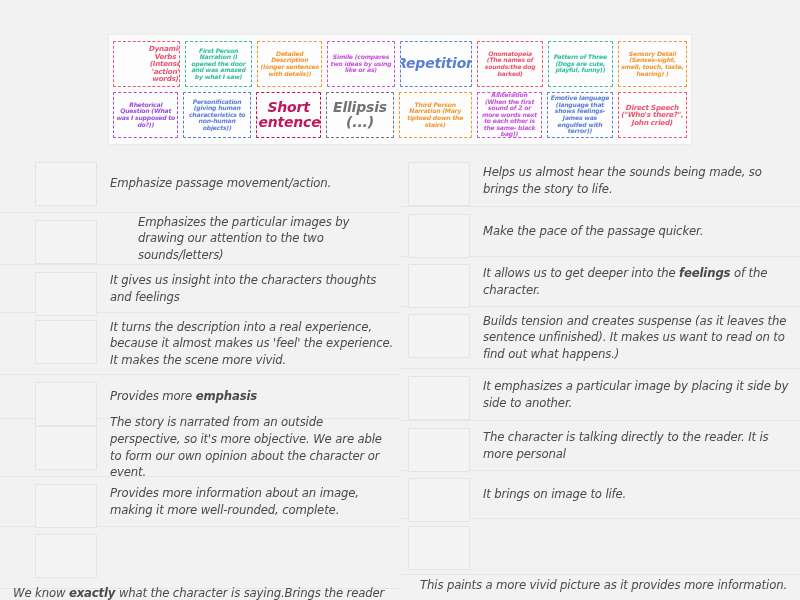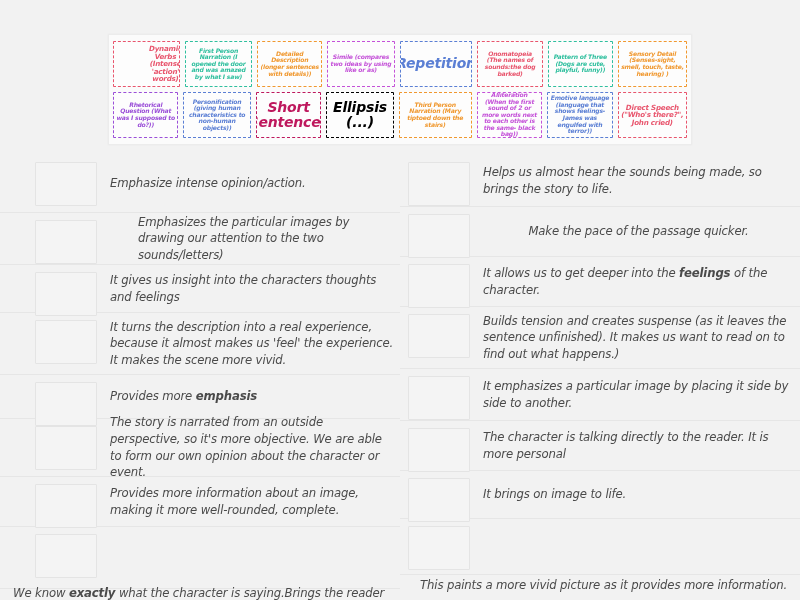--- a/index.html
+++ b/index.html
@@ -141,21 +141,21 @@
     <div class="tile-row" id="tile-row-2">
         <div class="tile sz-tiny" style="color: rgb(155, 79, 216); width: 68px;">
           <span>Rhetorical Question (What was I supposed to do?))</span>
         </div>
         <div class="tile sz-tiny" style="color: rgb(91, 127, 212); width: 70px;">
           <span>Personification (giving human characteristics to non-human objects))</span>
         </div>
         <div class="tile sz-big" style="color: #be185d; width: 68px;">
           <span>Short Sentences</span>
         </div>
-        <div class="tile sz-big" style="color: #000000; width: 70px;">
+        <div class="tile sz-big" style="color: #737373; width: 70px;">
           <span>Ellipsis (...)</span>
         </div>
         <div class="tile sz-tiny" style="color: rgb(240, 152, 47); width: 76px;">
           <span>Third Person Narration (<b>Mary</b> tiptoed down the stairs)</span>
         </div>
         <div class="tile sz-tiny" style="color: rgb(196, 81, 216); width: 68px;">
           <span>Alliteration (When the first sound of 2 or more words next to each other is the same- black bag))</span>
         </div>
         <div class="tile sz-tiny" style="color: rgb(91, 127, 212); width: 68px;">
           <span>Emotive language (language that shows <b>feelings-</b> James was engulfed with terror))</span>
@@ -163,21 +163,21 @@
         <div class="tile sz-small" style="color: rgb(232, 85, 109); width: 72px;">
           <span>Direct Speech ("Who's there?", John cried)</span>
         </div>
       </div>
   </div>
 
   <div class="columns">
     <div class="col left" id="col-left">
         <div class="ans-row" style="height: 58px;">
           <div class="drop"></div>
-          <div class="ans-text">Emphasize intense opinion/action.</div>
+          <div class="ans-text">Emphasize passage movement/action.</div>
         </div>
         <div class="ans-row" style="height: 52px; gap: 28px;">
           <div class="drop"></div>
           <div class="ans-text">Emphasizes the particular images by drawing our attention to the two sounds/letters)</div>
         </div>
         <div class="ans-row" style="height: 48px;">
           <div class="drop"></div>
           <div class="ans-text">It gives us insight into the characters thoughts and feelings</div>
         </div>
         <div class="ans-row" style="height: 62px;">
@@ -199,21 +199,21 @@
         <div class="ans-row" style="height: 62px;">
           <div class="drop"></div>
           <div class="ans-text">We know <b>exactly</b> what the character is saying.Brings the reader closer to the character's thoughts and feelings</div>
         </div>
       </div>
     <div class="col right" id="col-right">
         <div class="ans-row" style="height: 52px;">
           <div class="drop"></div>
           <div class="ans-text">Helps us almost hear the sounds being made, so brings the story to life.</div>
         </div>
-        <div class="ans-row" style="height: 50px; text-align: center;">
+        <div class="ans-row" style="height: 50px;">
           <div class="drop"></div>
           <div class="ans-text">Make the pace of the passage quicker.</div>
         </div>
         <div class="ans-row" style="height: 50px;">
           <div class="drop"></div>
           <div class="ans-text">It allows us to get deeper into the <b>feelings</b> of the character.</div>
         </div>
         <div class="ans-row" style="height: 62px;">
           <div class="drop"></div>
           <div class="ans-text">Builds tension and creates suspense (as it leaves the sentence unfinished). It makes us want to read on to find out what happens.)</div>

